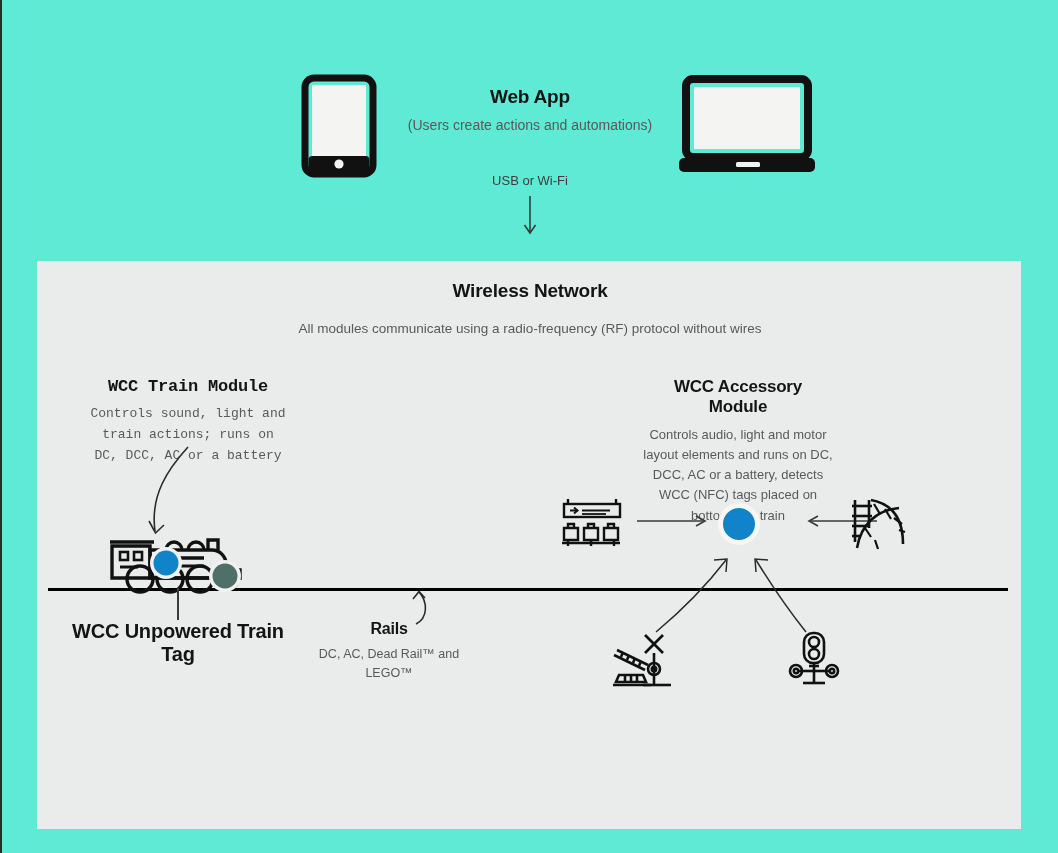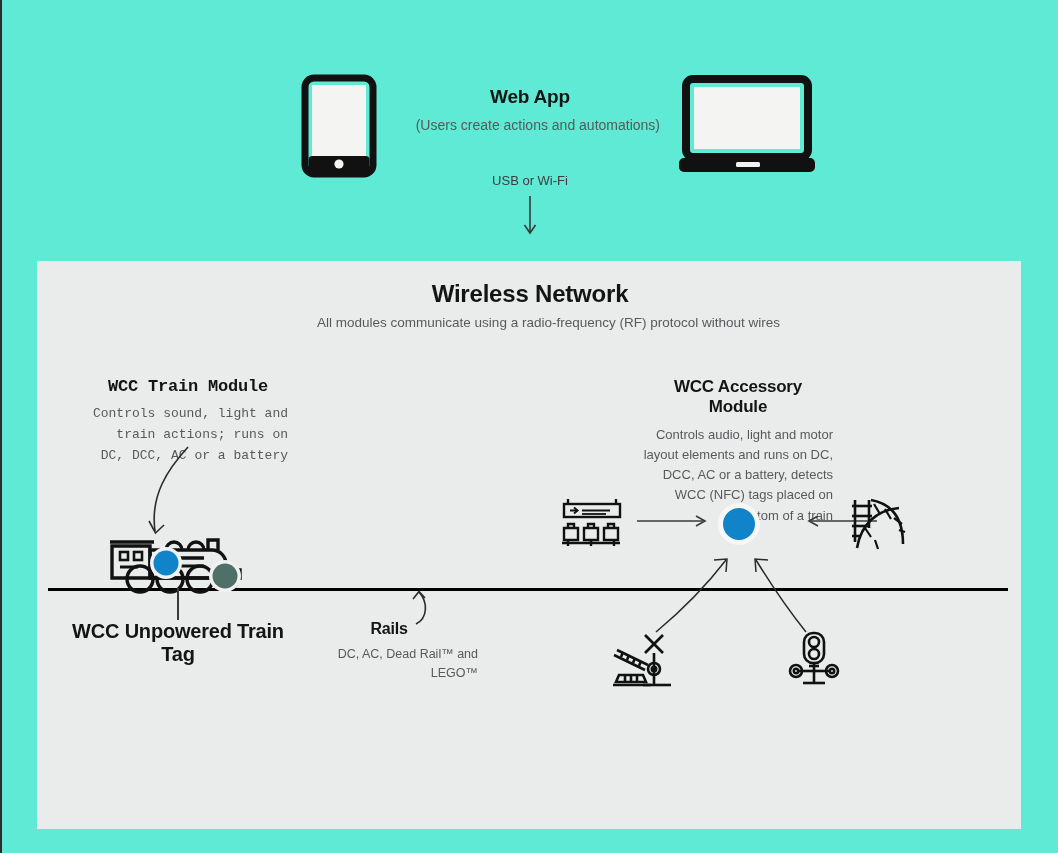--- a/index.html
+++ b/index.html
@@ -34,35 +34,35 @@
 
   
   .title {
     font-weight: bold;
     color: #141414;
     text-align: center;
     letter-spacing: -0.2px;
   }
   .sub {
     color: #58595b;
-    text-align: right;
+    text-align: center;
     line-height: 1.55;
   }
 
   #webapp-block { position: absolute; left: 400px; top: 86px; width: 260px; }
   #webapp-block .title { font-size: 19px; margin-bottom: 7px; }
   #webapp-block .sub { font-size: 14px; }
 
   #usb-label {
     position: absolute; left: 400px; top: 173px; width: 260px;
     text-align: center; font-size: 13px; color: #3d3d3d;
   }
 
   #wireless-block { position: absolute; left: 280px; top: 280px; width: 500px; }
-  #wireless-block .title { font-size: 24px; margin-bottom: 4px; }
+  #wireless-block .title { font-size: 19px; margin-bottom: 16px; }
   #wireless-block .sub { font-size: 13.5px; line-height: 1.65; }
 
   #train-module-block { position: absolute; left: 88px; top: 377px; width: 200px; font-family: Liberation Mono, monospace; }
   #train-module-block .title { font-size: 17px; margin-bottom: 8px; }
   #train-module-block .sub { font-size: 13px; line-height: 1.6; }
 
   #accessory-module-block { position: absolute; left: 643px; top: 377px; width: 190px; }
   #accessory-module-block .title { font-size: 17px; margin-bottom: 8px; }
   #accessory-module-block .sub { font-size: 13px; line-height: 1.55; }
 

